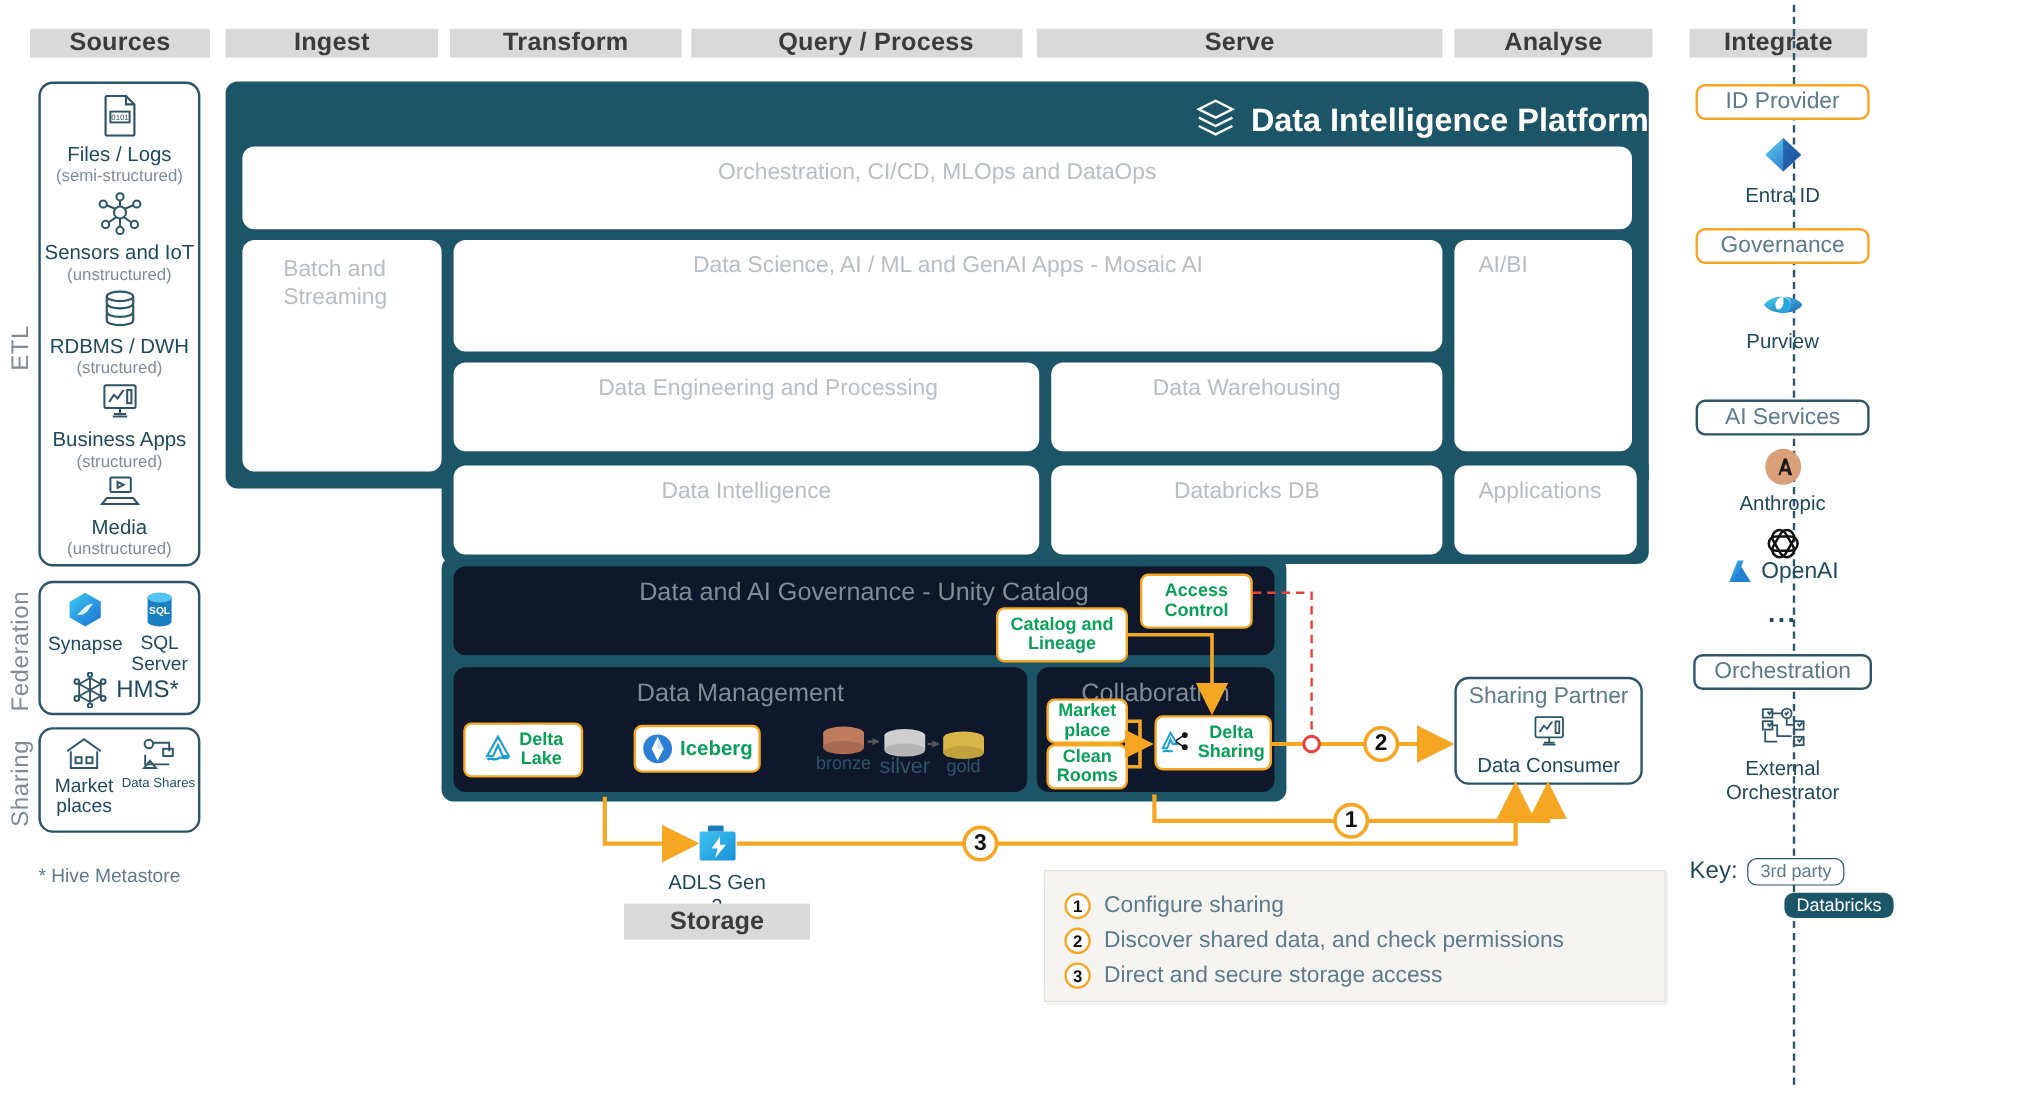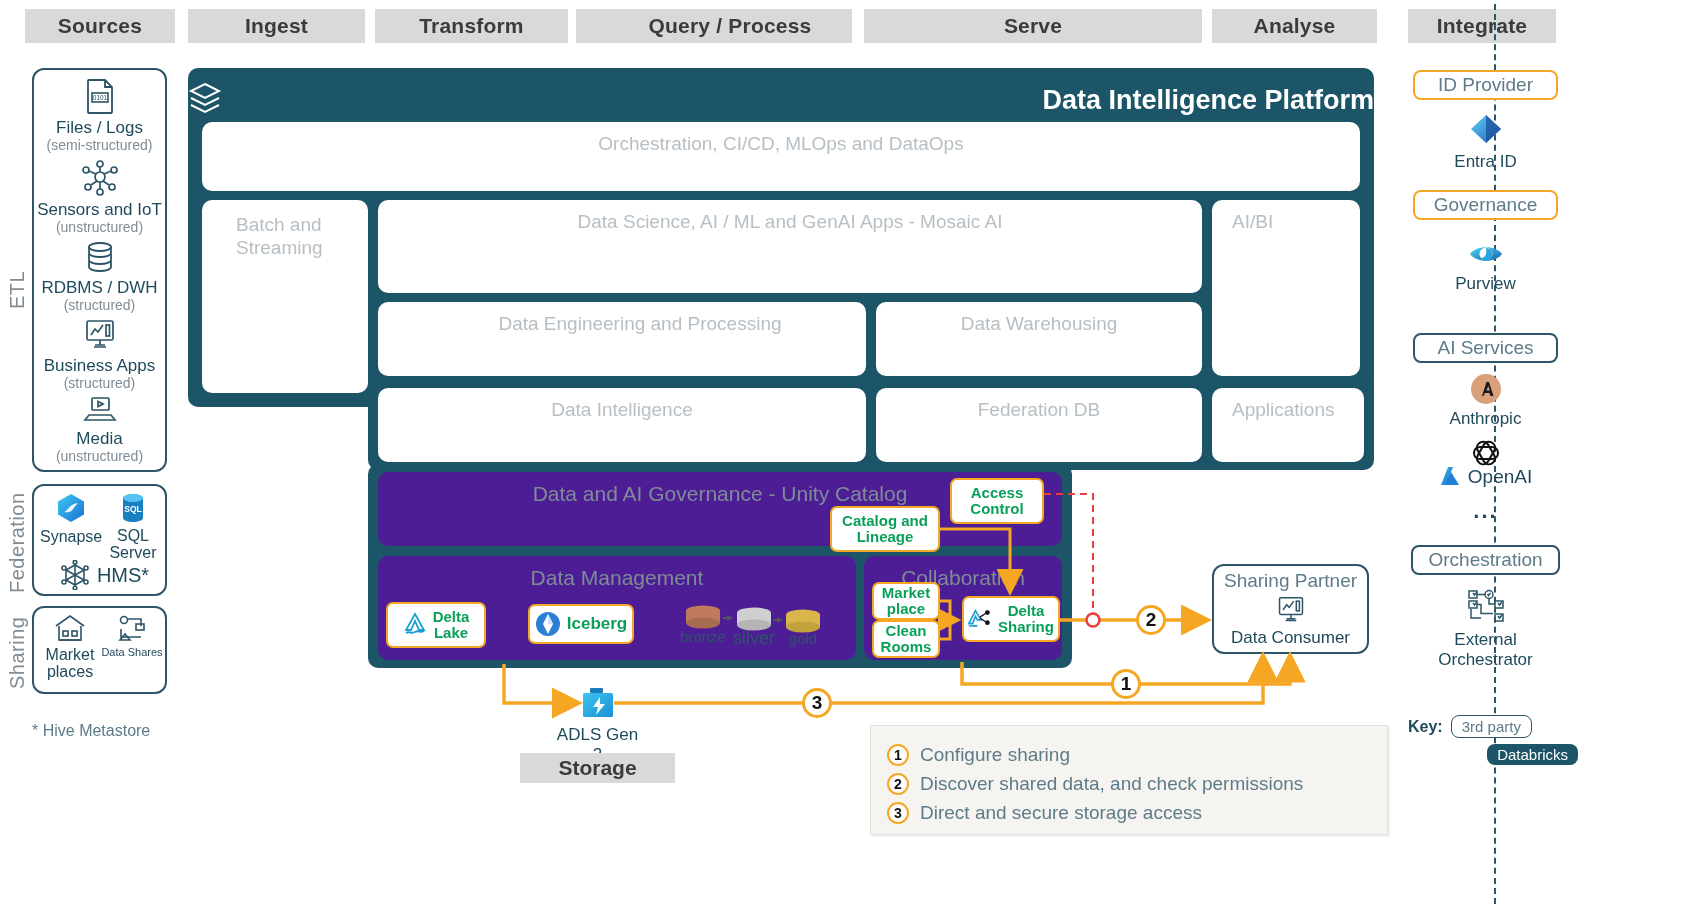--- a/index.html
+++ b/index.html
@@ -7,21 +7,21 @@
   body {
     width:1683px; height:914px; position:relative;
     font-family:"Liberation Sans", sans-serif;
     color:#2d5567;
     overflow:hidden;
   }
   .abs { position:absolute; }
 
   
   .lane-tab {
-    position:absolute; top:9px; height:34px;
+    position:absolute; top:24px; height:24px;
     background:#d9d9d9; color:#3b3b3b;
     font-size:21px; font-weight:bold;
     display:flex; align-items:center; justify-content:center;
     letter-spacing:.2px;
   }
 
   .vert-divider {
     position:absolute; left:1494px; top:4px; width:0; height:900px;
     border-left:2px dashed #2d5567;
   }
@@ -44,36 +44,36 @@
   .src-sub { font-size:14px; color:#7f8c96; line-height:1.15;}
 
   
   .platform {
     position:absolute; left:188px; top:68px; width:1186px; height:339px;
     background:#1d5568; border-radius:10px;
   }
   .platform-title {
     position:absolute; left:0; top:14px; width:100%;
     text-align:center; color:#fff; font-size:27px; font-weight:bold;
-    display:flex; align-items:center; justify-content:space-between; gap:12px;
+    display:flex; align-items:center; justify-content:flex-end; gap:12px;
   }
   .white-box {
     position:absolute; background:#fff; border-radius:10px;
     color:#b7bfc4; font-size:19px;
     display:flex; justify-content:center; padding-top:11px;
   }
   .teal-wrap { position:absolute; background:#1d5568; border-radius:10px; }
 
   
   .uc-band {
     position:absolute; left:368px; top:464px; width:704px; height:204px;
     background:#1d5568; border-radius:10px;
   }
   .uc-inner {
-    position:absolute; background:#4c1d95; border-radius:10px;
+    position:absolute; background:#0f172a; border-radius:10px;
     color:#7f8c96; display:flex; justify-content:center; padding-top:10px;
   }
 
   
   .pill {
     position:absolute; border:2px solid #f5a623; border-radius:7px;
     background:#fff; color:#0aa05a; font-weight:bold; font-size:15px;
     display:flex; align-items:center; justify-content:center;
     text-align:center; line-height:1.05;
   }
@@ -312,21 +312,21 @@
   <div class="white-box" style="left:1024px;top:132px;width:148px;height:176px;justify-content:flex-start;padding-left:20px;">
     <span>AI/BI</span>
   </div>
 </div>
 
 <div class="teal-wrap" style="left:368px;top:380px;width:1006px;height:90px;"></div>
 <div class="white-box" style="left:378px;top:388px;width:488px;height:74px;">
   <span>Data Intelligence</span>
 </div>
 <div class="white-box" style="left:876px;top:388px;width:326px;height:74px;">
-  <span>Federation DB</span>
+  <span>Databricks DB</span>
 </div>
 <div class="white-box" style="left:1212px;top:388px;width:152px;height:74px;justify-content:flex-start;padding-left:20px;">
   <span>Applications</span>
 </div>
 
 <div class="uc-band"></div>
 <div class="uc-inner" style="left:378px;top:472px;width:684px;height:74px;font-size:21px;">
   <span>Data and AI Governance - Unity Catalog</span>
 </div>
 
@@ -552,19 +552,19 @@
       <rect x="30" y="26" width="8" height="7"></rect>
       <path d="M12 6.5h8M24 11v5h6M12 16.5h4v9h12M6 21v9h10"></path>
       <path d="M8 5l1.5 2 2.5-3M8 15l1.5 2 2.5-3M33 15l1.5 2 2.5-3M33 28l1.5 2 2.5-3M22.5 6l1 1.5 2-2.5"></path>
     </g>
   </svg>
   <div class="int-label" style="position:static;line-height:1.15;">External<br>Orchestrator</div>
 </div>
 
 <div class="abs" style="left:1408px;top:715px;width:170px;">
   <div style="display:flex;align-items:center;gap:8px;">
-    <span style="font-size:16px;font-weight:bold;color:#1f4a5c;">Key:</span>
+    <span style="font-size:20px;font-weight:normal;color:#1f4a5c;">Key:</span>
     <span class="key-pill key-3rd">3rd party</span>
   </div>
   <div style="display:flex;justify-content:flex-end;margin-top:6px;">
     <span class="key-pill key-dbx">Databricks</span>
   </div>
 </div>
 
 </body></html>

